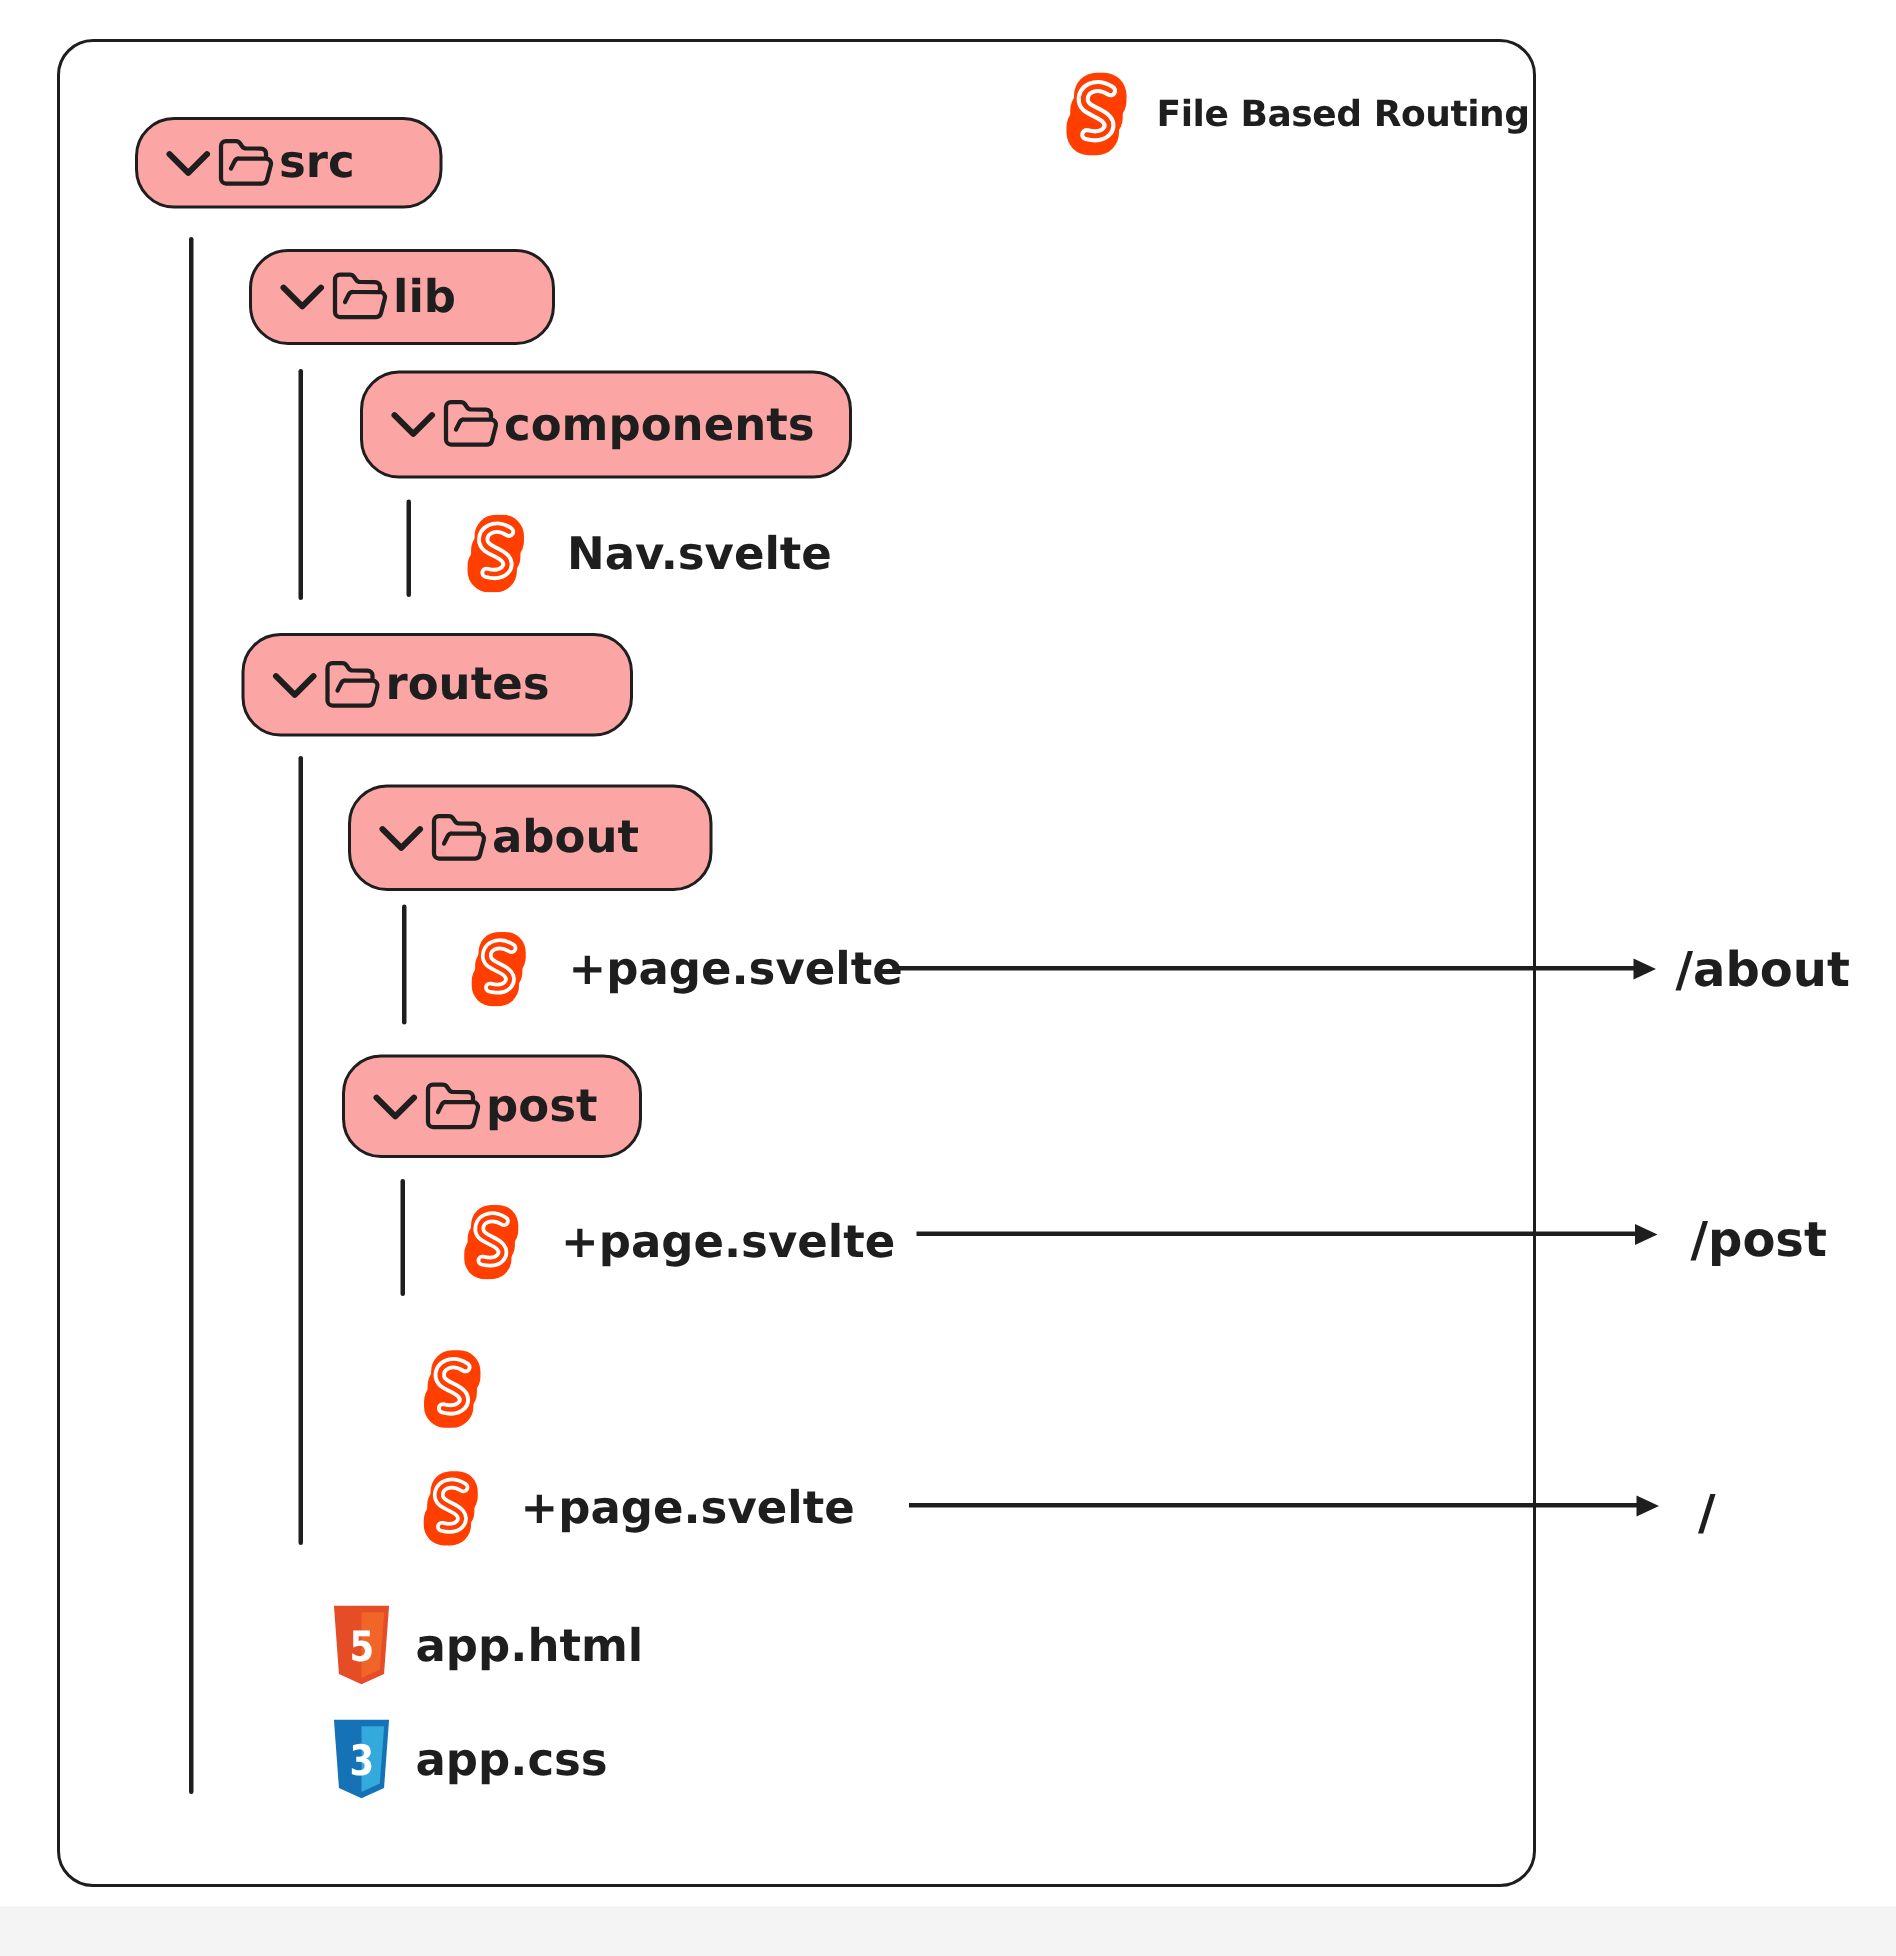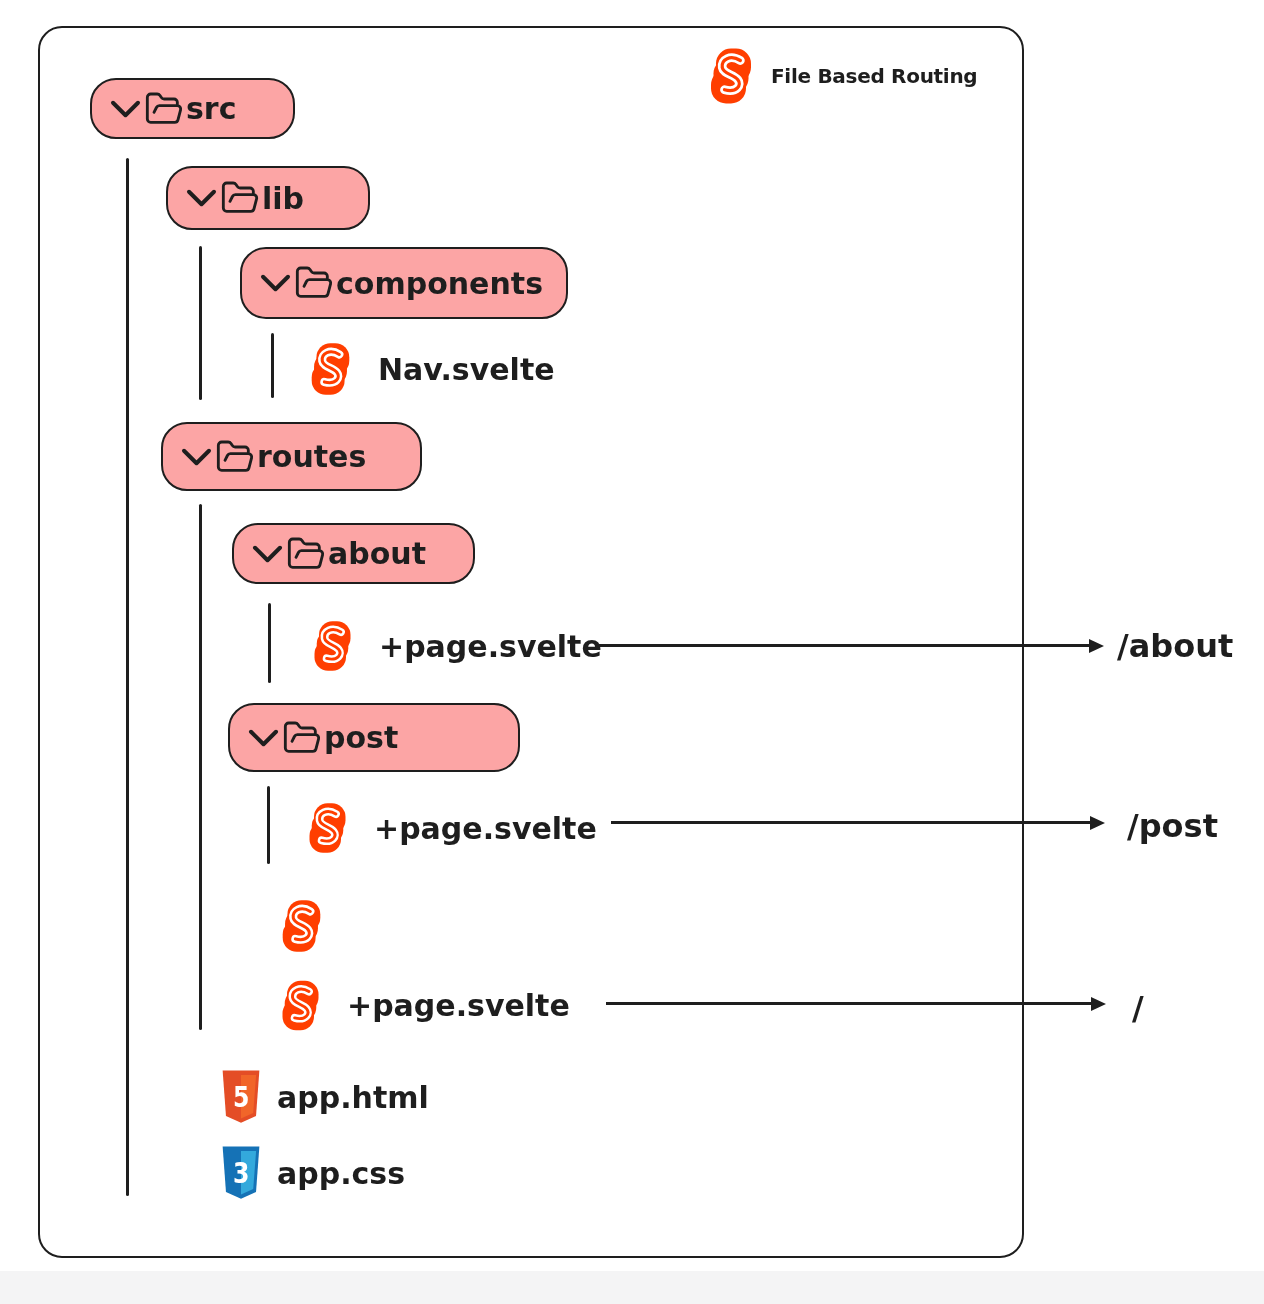--- a/index.html
+++ b/index.html
@@ -27,21 +27,21 @@
     width: 1264px; height: 33px;
     background: #f4f4f5;
   }
   .header {
     position: absolute;
     left: 706px; top: 47px;
     height: 58px;
     display: flex; align-items: center; gap: 15px;
   }
   .header .title {
-    font-size: 20px;
+    font-size: 24px;
     font-weight: 600;
     letter-spacing: -0.3px;
     white-space: nowrap;
   }
   .fbox {
     position: absolute;
     display: flex; align-items: center; gap: 0;
     padding: 0 17px;
     border: 2.4px solid #1e1e1e;
     border-radius: 26px;
@@ -180,21 +180,21 @@
         </svg>
     </span>
     <span class="icon">
       <svg width="44" height="40" viewBox="0 0 24 24">
           <path d="m6 14 1.45-2.9A2 2 0 0 1 9.24 10H20a2 2 0 0 1 1.94 2.5l-1.55 6a2 2 0 0 1-1.94 1.5H4a2 2 0 0 1-2-2V5a2 2 0 0 1 2-2h3.93a2 2 0 0 1 1.66.9l.82 1.2a2 2 0 0 0 1.66.9H18a2 2 0 0 1 2 2v2" fill="none" stroke="#1e1e1e" stroke-width="1.7" stroke-linecap="round" stroke-linejoin="round"></path>
         </svg>
     </span>
     <span class="lbl">routes</span>
   </div>
 
-  <div class="fbox" style="left:232px; top:523px; width:243px; height:61px;">
+  <div class="fbox" style="left:232px; top:523px; width:243px; height:71px;">
     <span class="icon">
       <svg width="33" height="20" viewBox="0 0 26 16">
           <path d="M3 3 13 13 23 3" fill="none" stroke="#1e1e1e" stroke-width="3.2" stroke-linecap="round" stroke-linejoin="round"></path>
         </svg>
     </span>
     <span class="icon">
       <svg width="44" height="40" viewBox="0 0 24 24">
           <path d="m6 14 1.45-2.9A2 2 0 0 1 9.24 10H20a2 2 0 0 1 1.94 2.5l-1.55 6a2 2 0 0 1-1.94 1.5H4a2 2 0 0 1-2-2V5a2 2 0 0 1 2-2h3.93a2 2 0 0 1 1.66.9l.82 1.2a2 2 0 0 0 1.66.9H18a2 2 0 0 1 2 2v2" fill="none" stroke="#1e1e1e" stroke-width="1.7" stroke-linecap="round" stroke-linejoin="round"></path>
         </svg>
     </span>
@@ -209,21 +209,21 @@
             <rect x="4" y="17" width="28" height="27" rx="12"></rect>
             <rect x="6" y="8" width="28" height="28" rx="12"></rect>
           </g>
         <path d="M27.5 9.6 C19.5 4.6 12 8.8 13 15.2 C13.9 20.4 22 20.6 25.5 25 C28.7 29 25 35.6 14.8 33" fill="none" stroke="#ffffff" stroke-width="7" stroke-linecap="round"></path>
         <path d="M27.5 9.6 C19.5 4.6 12 8.8 13 15.2 C13.9 20.4 22 20.6 25.5 25 C28.7 29 25 35.6 14.8 33" fill="none" stroke="#ff3e00" stroke-width="2.6" stroke-linecap="round"></path>
       </svg>
     </span>
     <span class="lbl">+page.svelte</span>
   </div>
 
-  <div class="fbox" style="left:228px; top:703px; width:292px; height:69px;align-items:center;">
+  <div class="fbox" style="left:228px; top:703px; width:200px; height:69px;align-items:center;">
     <span class="icon">
       <svg width="33" height="20" viewBox="0 0 26 16">
           <path d="M3 3 13 13 23 3" fill="none" stroke="#1e1e1e" stroke-width="3.2" stroke-linecap="round" stroke-linejoin="round"></path>
         </svg>
     </span>
     <span class="icon">
       <svg width="44" height="40" viewBox="0 0 24 24">
           <path d="m6 14 1.45-2.9A2 2 0 0 1 9.24 10H20a2 2 0 0 1 1.94 2.5l-1.55 6a2 2 0 0 1-1.94 1.5H4a2 2 0 0 1-2-2V5a2 2 0 0 1 2-2h3.93a2 2 0 0 1 1.66.9l.82 1.2a2 2 0 0 0 1.66.9H18a2 2 0 0 1 2 2v2" fill="none" stroke="#1e1e1e" stroke-width="1.7" stroke-linecap="round" stroke-linejoin="round"></path>
         </svg>
     </span>

